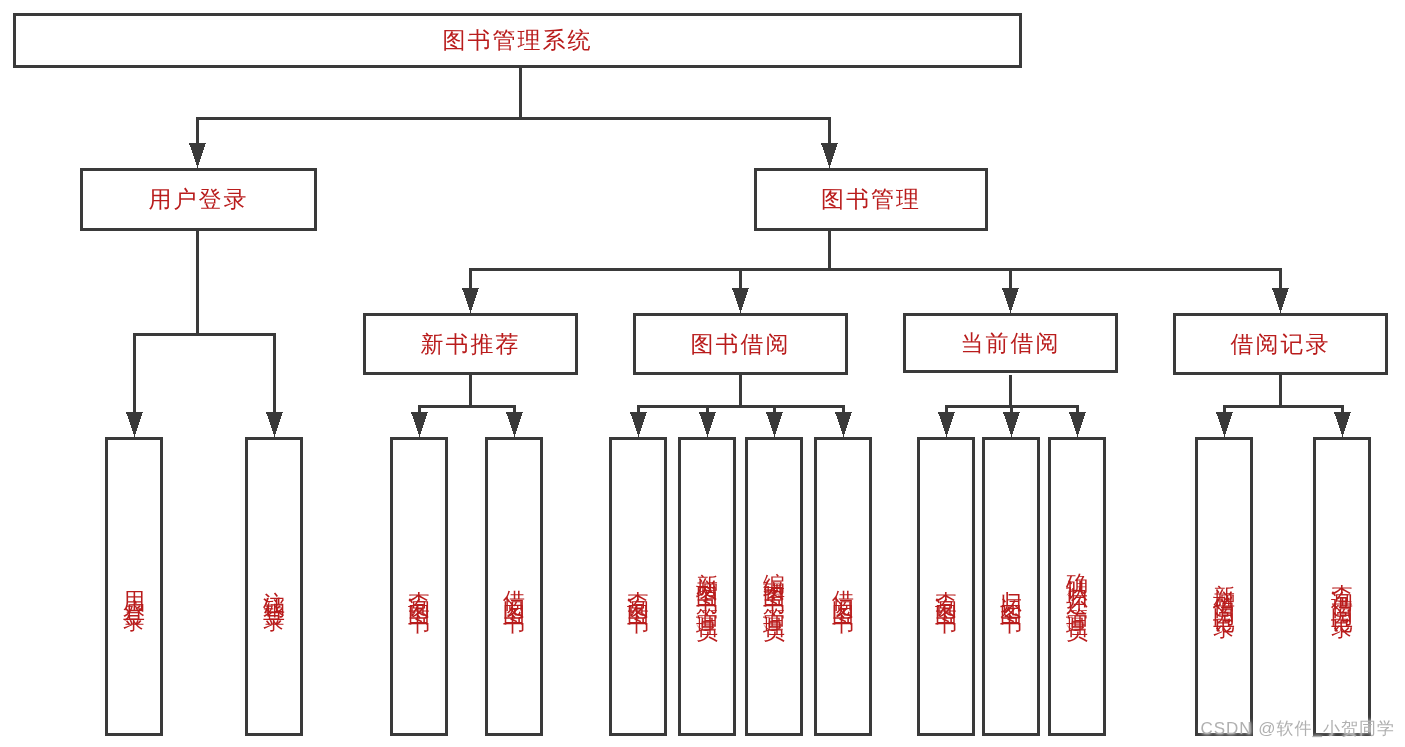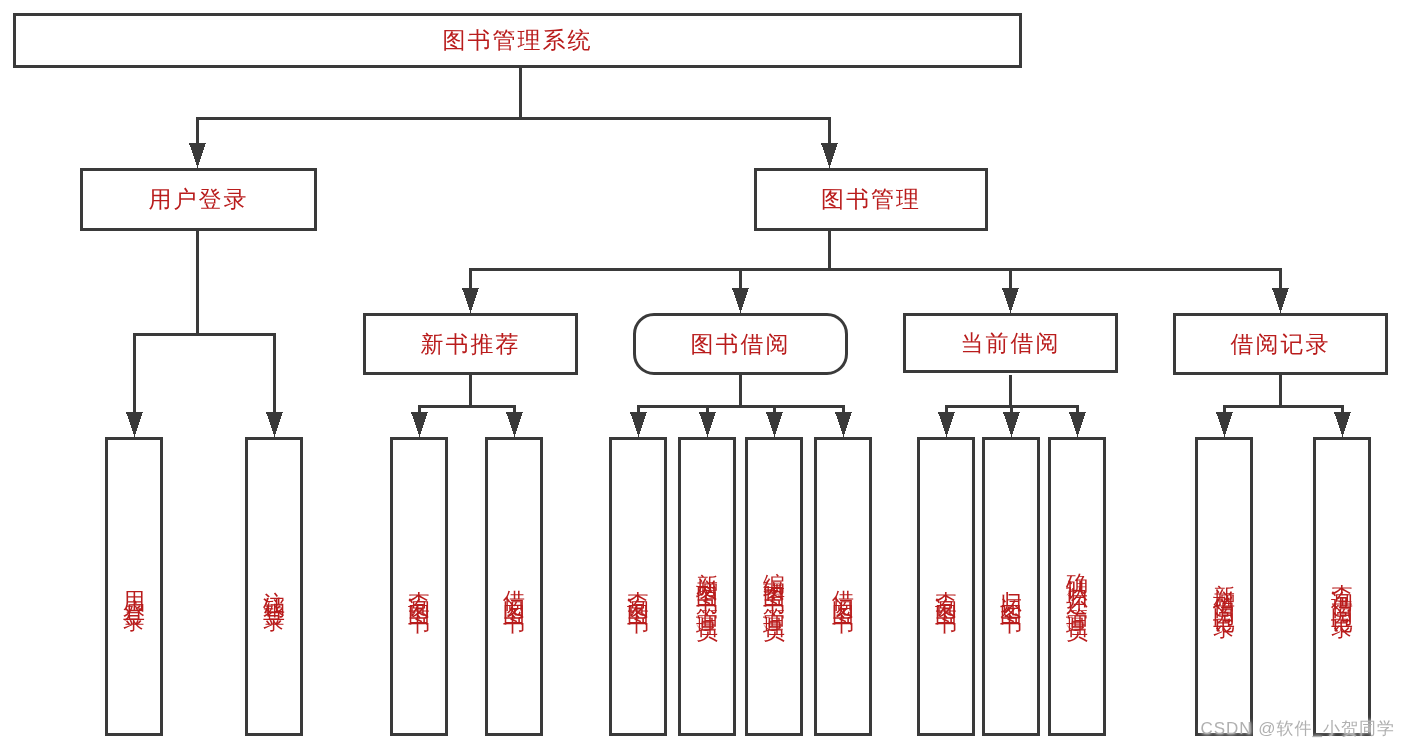--- a/index.html
+++ b/index.html
@@ -144,21 +144,21 @@
   <div class="node h" style="left:80px; top:168px; width:237px; height:63px;">
     <span>用户登录</span>
   </div>
   <div class="node h" style="left:712px; top:168px; width:234px; height:63px;margin-left:42px;">
     <span>图书管理</span>
   </div>
 
   <div class="node h" style="left:363px; top:313px; width:215px; height:62px;">
     <span>新书推荐</span>
   </div>
-  <div class="node h" style="left:633px; top:313px; width:215px; height:62px;border-radius:21px;">
+  <div class="node h" style="left:633px; top:313px; width:215px; height:62px;">
     <span>图书借阅</span>
   </div>
   <div class="node h" style="left:903px; top:313px; width:215px; height:60px;">
     <span>当前借阅</span>
   </div>
   <div class="node h" style="left:1173px; top:313px; width:215px; height:62px;">
     <span>借阅记录</span>
   </div>
 
   <div class="node v" style="left:105px; top:437px; width:58px; height:299px;">

